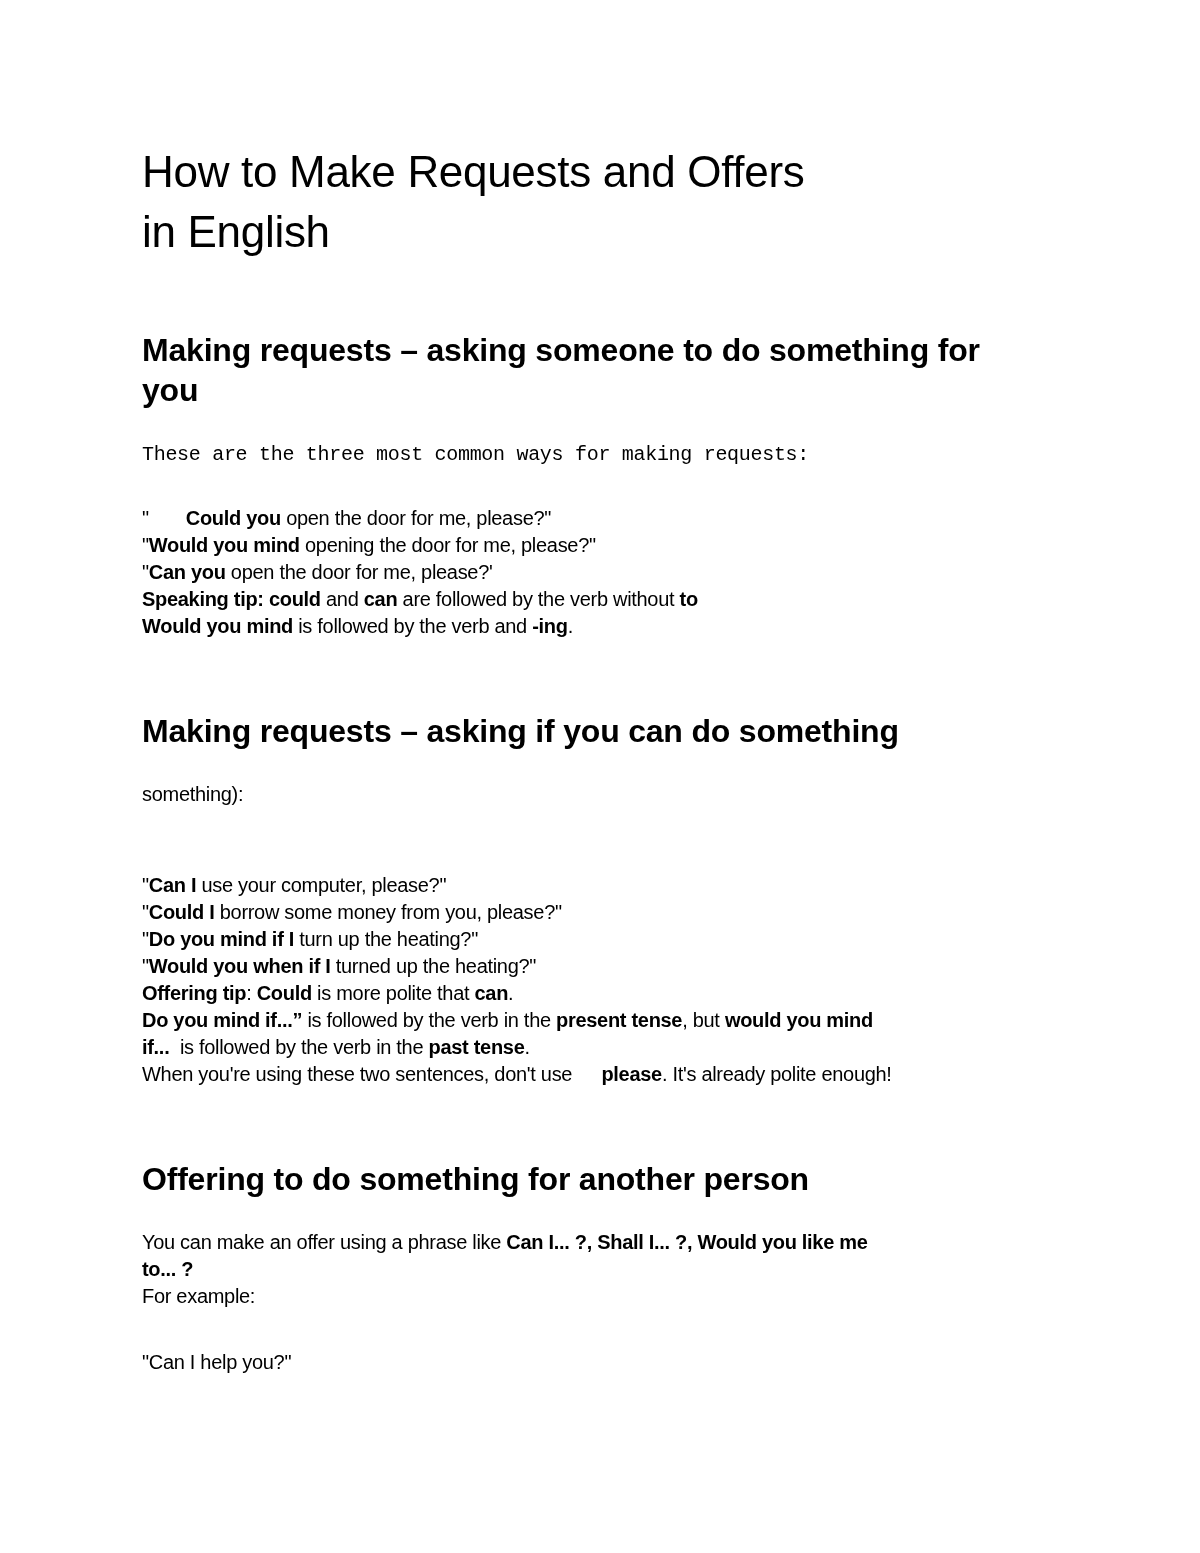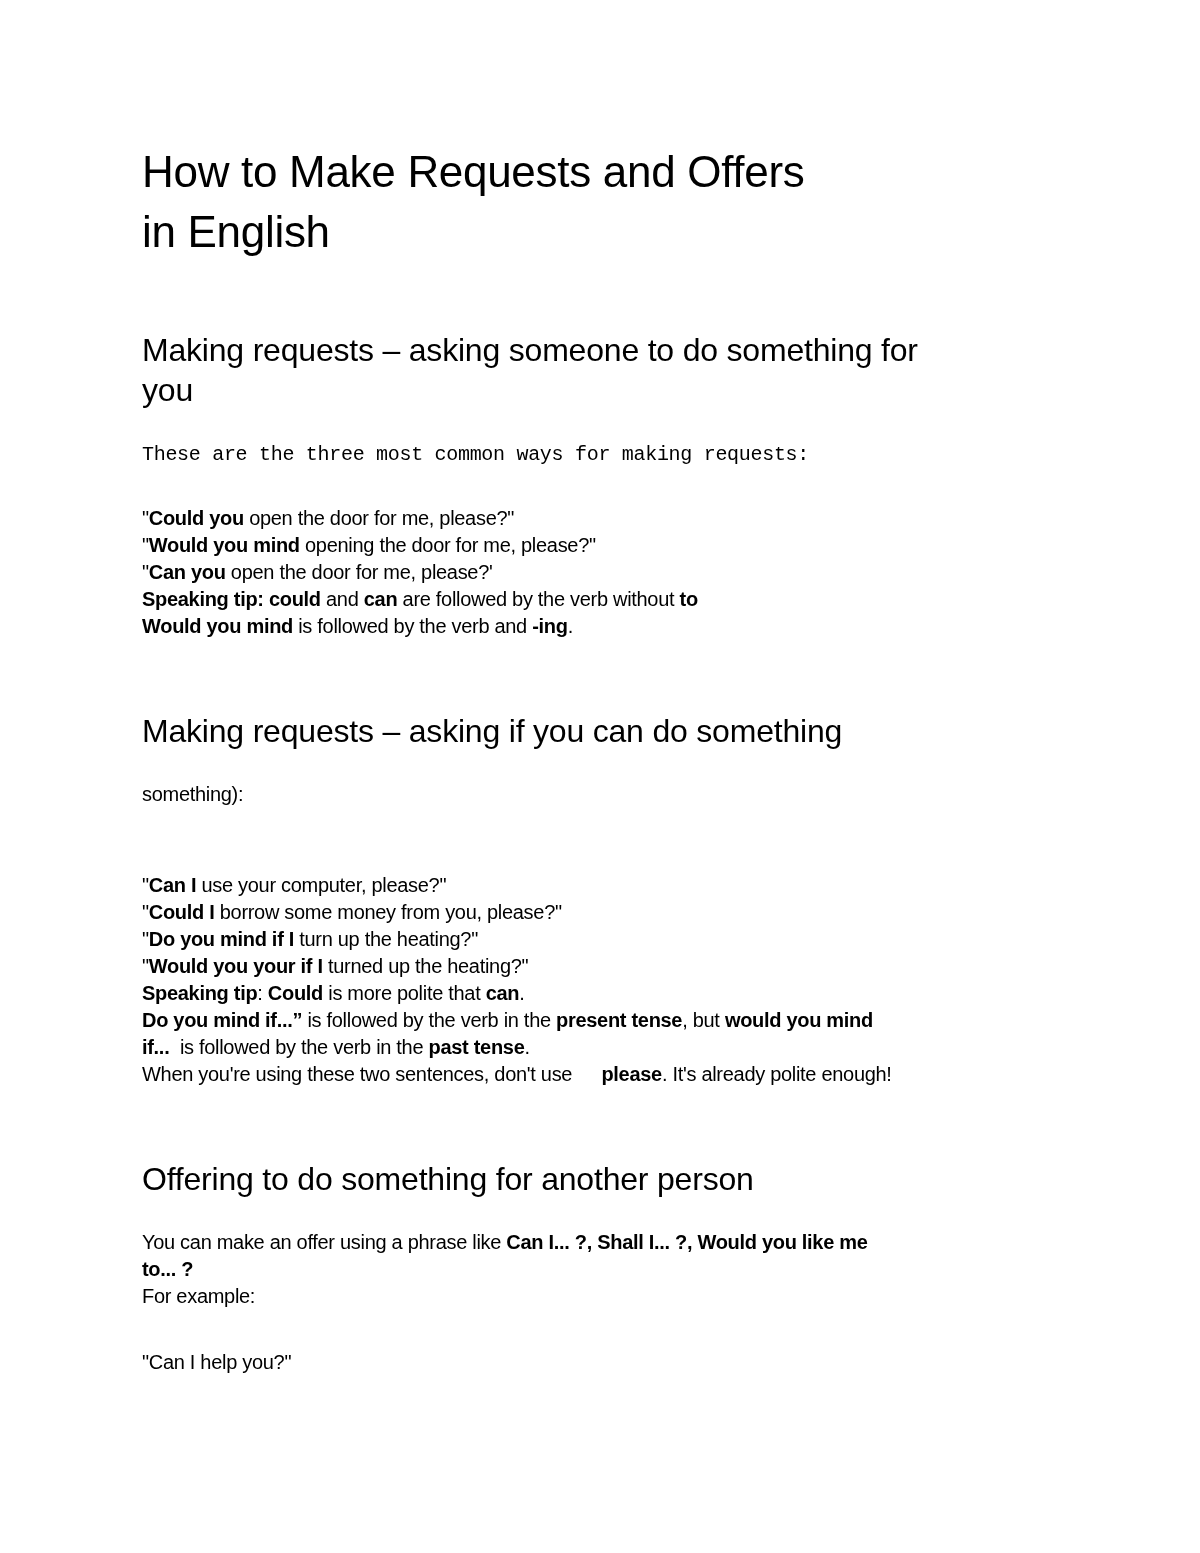--- a/index.html
+++ b/index.html
@@ -1,58 +1,58 @@
 <!DOCTYPE html>
 <html><head>
 <meta charset="utf-8">
 <style>
   html, body { margin: 0; padding: 0; background: #ffffff; }
   body { width: 1200px; height: 1553px; position: relative; overflow: hidden;
          font-family: "Liberation Sans", sans-serif; color: #000; }
   .page { position: absolute; left: 142px; top: 0; width: 910px; }
   .title { position: absolute; left: 0; top: 142px; font-size: 44px; line-height: 60px; font-weight: normal; margin: 0; letter-spacing: -0.3px; }
-  .h2 { position: absolute; left: 0; font-size: 32px; line-height: 40px; font-weight: normal; margin: 0; letter-spacing: -0.2px; width: 900px; }
+  .h2 { position: absolute; left: 0; font-size: 32px; line-height: 40px; font-weight: bold; margin: 0; letter-spacing: -0.2px; width: 900px; }
   .p { position: absolute; left: 0; font-size: 20px; line-height: 27px; margin: 0; width: 905px; letter-spacing: -0.3px; }
   .p b { font-weight: bold; }
   .line { display: block; white-space: nowrap; }
 </style>
 </head>
 <body>
 
 <div class="page">
   <h1 class="title">
     <span class="line">How to Make Requests and Offers</span>
     <span class="line">in English</span>
   </h1>
 
   <h2 class="h2" style="top:330px;">
     <span class="line">Making requests – asking someone to do something for</span>
     <span class="line">you</span>
   </h2>
   <p class="p" style="top:441px;font-family:Liberation Mono, monospace;">These are the three most common ways for making requests:</p>
   <div class="p" style="top:505px;">
-      <span class="line"><span style="white-space: pre;">"</span><b style="white-space: pre;">Could you</b><span style="white-space: pre;"> open the door for me, please?"</span></span>
+      <span class="line"><span style="white-space: pre;">"</span><b style="white-space: pre; margin-left: 37px;">Could you</b><span style="white-space: pre;"> open the door for me, please?"</span></span>
       <span class="line"><span style="white-space: pre;">"</span><b style="white-space: pre;">Would you mind</b><span style="white-space: pre;"> opening the door for me, please?"</span></span>
       <span class="line"><span style="white-space: pre;">"</span><b style="white-space: pre;">Can you</b><span style="white-space: pre;"> open the door for me, please?'</span></span>
       <span class="line"><b style="white-space: pre;">Speaking tip: could</b><span style="white-space: pre; margin-top: 48px;"> and </span><b style="white-space: pre;">can</b><span style="white-space: pre;"> are followed by the verb without </span><b style="white-space: pre; margin-top: 45px;">to</b></span>
       <span class="line"><b style="white-space: pre;">Would you mind</b><span style="white-space: pre;"> is followed by the verb and </span><b style="white-space: pre; margin-top: 24px;">-ing</b><span style="white-space: pre;">.</span></span>
     </div>
 
   <h2 class="h2" style="top:711px;">
     <span class="line">Making requests – asking if you can do something</span>
   </h2>
   <p class="p" style="top:781px;">
     <span class="line">something):</span>
   </p>
   <div class="p" style="top:872px;">
       <span class="line"><span style="white-space: pre;">"</span><b style="white-space: pre;">Can I</b><span style="white-space: pre;"> use your computer, please?"</span></span>
       <span class="line"><span style="white-space: pre;">"</span><b style="white-space: pre;">Could I</b><span style="white-space: pre;"> borrow some money from you, please?"</span></span>
       <span class="line"><span style="white-space: pre;">"</span><b style="white-space: pre;">Do you mind if I</b><span style="white-space: pre;"> turn up the heating?"</span></span>
-      <span class="line"><span style="white-space: pre;">"</span><b style="white-space: pre;">Would you your if I</b><span style="white-space: pre;"> turned up the heating?"</span></span>
-      <span class="line"><b style="white-space: pre;">Speaking tip</b><span style="white-space: pre;">: </span><b style="white-space: pre;">Could</b><span style="white-space: pre;"> is more polite that </span><b style="white-space: pre;">can</b><span style="white-space: pre;">.</span></span>
+      <span class="line"><span style="white-space: pre;">"</span><b style="white-space: pre;">Would you when if I</b><span style="white-space: pre;"> turned up the heating?"</span></span>
+      <span class="line"><b style="white-space: pre;">Offering tip</b><span style="white-space: pre;">: </span><b style="white-space: pre;">Could</b><span style="white-space: pre;"> is more polite that </span><b style="white-space: pre;">can</b><span style="white-space: pre;">.</span></span>
       <span class="line"><b style="white-space: pre;">Do you mind if...”</b><span style="white-space: pre;"> is followed by the verb in the </span><b style="white-space: pre;">present tense</b><span style="white-space: pre;">, but </span><b style="white-space: pre;">would you mind</b></span>
       <span class="line"><b style="white-space: pre;">if...</b><span style="white-space: pre;">  is followed by the verb in the </span><b style="white-space: pre;">past tense</b><span style="white-space: pre;">.</span></span>
       <span class="line"><span style="white-space: pre;">When you're using these two sentences, don't use </span><b style="white-space: pre; margin-left: 24px;">please</b><span style="white-space: pre;">. It's already polite enough!</span></span>
     </div>
 
   <h2 class="h2" style="top:1159px;">
     <span class="line">Offering to do something for another person</span>
   </h2>
   <div class="p" style="top:1229px;">
       <span class="line"><span style="white-space: pre;">You can make an offer using a phrase like </span><b style="white-space: pre;">Can I... ?, Shall I... ?, Would you like me</b></span>

